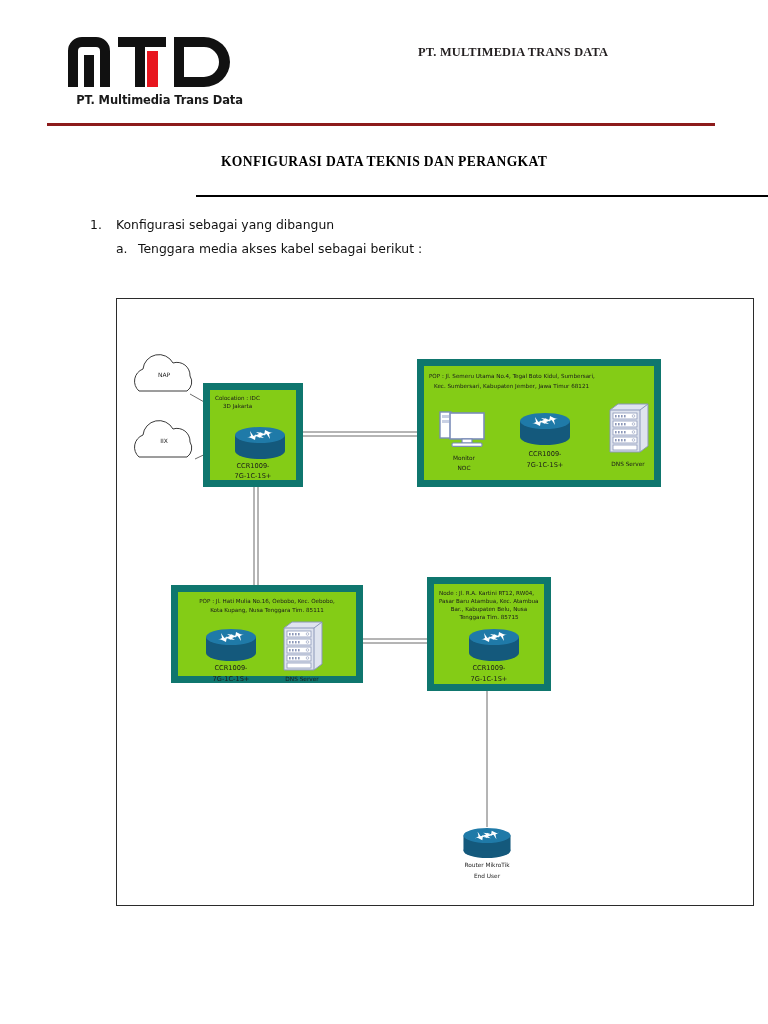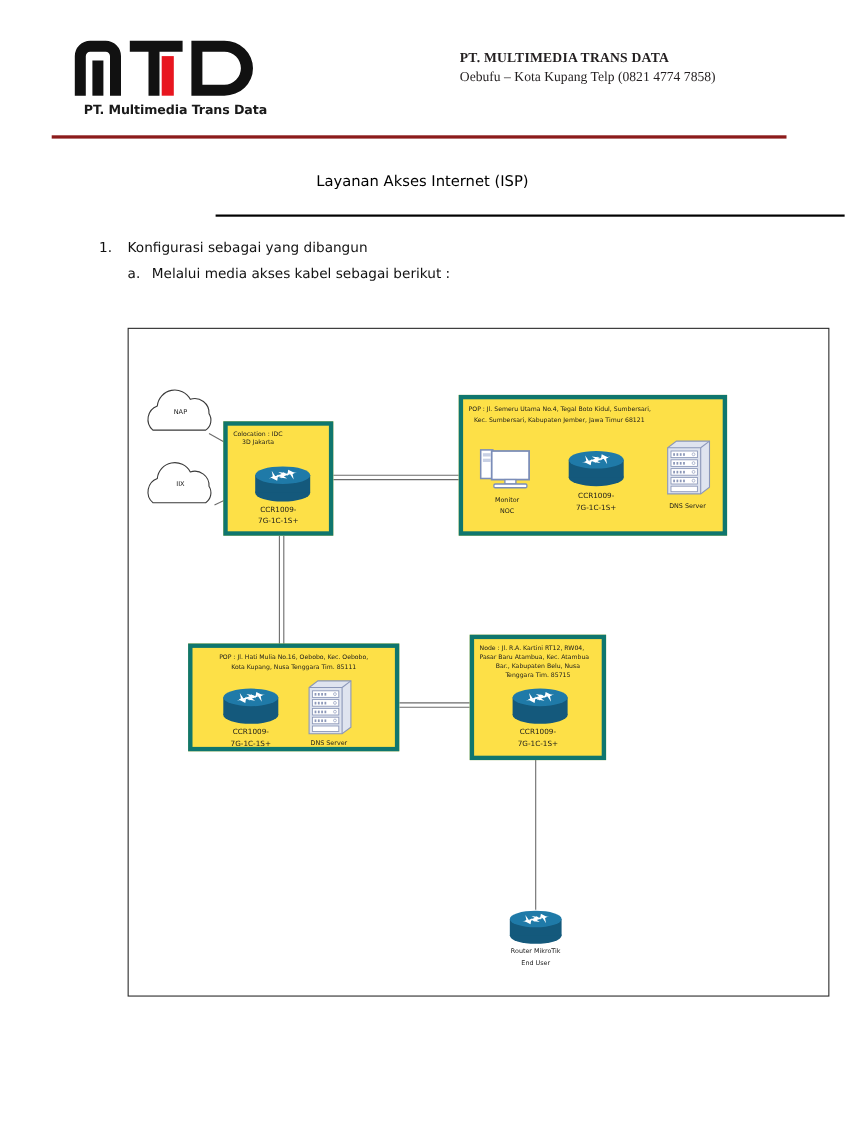--- a/index.html
+++ b/index.html
@@ -137,22 +137,22 @@
   #diagram-svg {
     position: absolute;
     left: 0; top: 0;
     width: 636px;
     height: 606px;
   }
 
   
   .nbox {
     position: absolute;
-    border: 4px solid #0f766e;
-    background: #fde047;
+    border: 7px solid #0f766e;
+    background: #84cc16;
     box-sizing: border-box;
   }
   .nbox-label {
     position: absolute;
     left: 0;
     width: 100%;
     box-sizing: border-box;
     padding: 0 5px;
     font-family: "DejaVu Sans", sans-serif;
     font-size: 5.6px;
@@ -195,39 +195,38 @@
       <path d="M56 4 H104 V14 H83 V54 H73 V14 H56 Z" fill="#111"></path>
       <rect x="85" y="18" width="11" height="36" fill="#e8161f"></rect>
 
       <path d="M112 4 H142 A26 25 0 0 1 142 54 H112 V44 H142 A15 15 0 0 0 142 14 H122 V54 H112 Z" fill="#111"></path>
     </svg>
     <div id="logo-tagline">PT. Multimedia Trans Data</div>
   </div>
 
   <div id="company-block">
     <div class="co-name">PT. MULTIMEDIA TRANS DATA</div>
-    <div>Oebufu – Kota Kupang Telp (0821 4774 7858)</div>
   </div>
 
   <div id="rule-red"></div>
 </div>
 
 <div id="doc-title">
-  <div class="line2">Layanan Akses Internet (ISP)</div>
+  <div class="line1">KONFIGURASI DATA TEKNIS DAN PERANGKAT</div>
 </div>
 <div id="rule-title"></div>
 
 <div id="body-text">
   <div class="li-row">
     <div class="li-marker">1.</div>
     <div class="li-text">Konfigurasi sebagai yang  dibangun</div>
   </div>
   <div class="sub-row">
     <div class="sub-marker">a.</div>
-    <div class="li-text">Melalui media akses kabel sebagai berikut :</div>
+    <div class="li-text">Tenggara media akses kabel sebagai berikut :</div>
   </div>
 </div>
 
 <div id="diagram">
 
   <svg id="diagram-svg" viewBox="0 0 636 606">
     <g fill="none" stroke="#6b6b6b" stroke-width="1">
 
       <path d="M73 95 L135 130"></path>
 

